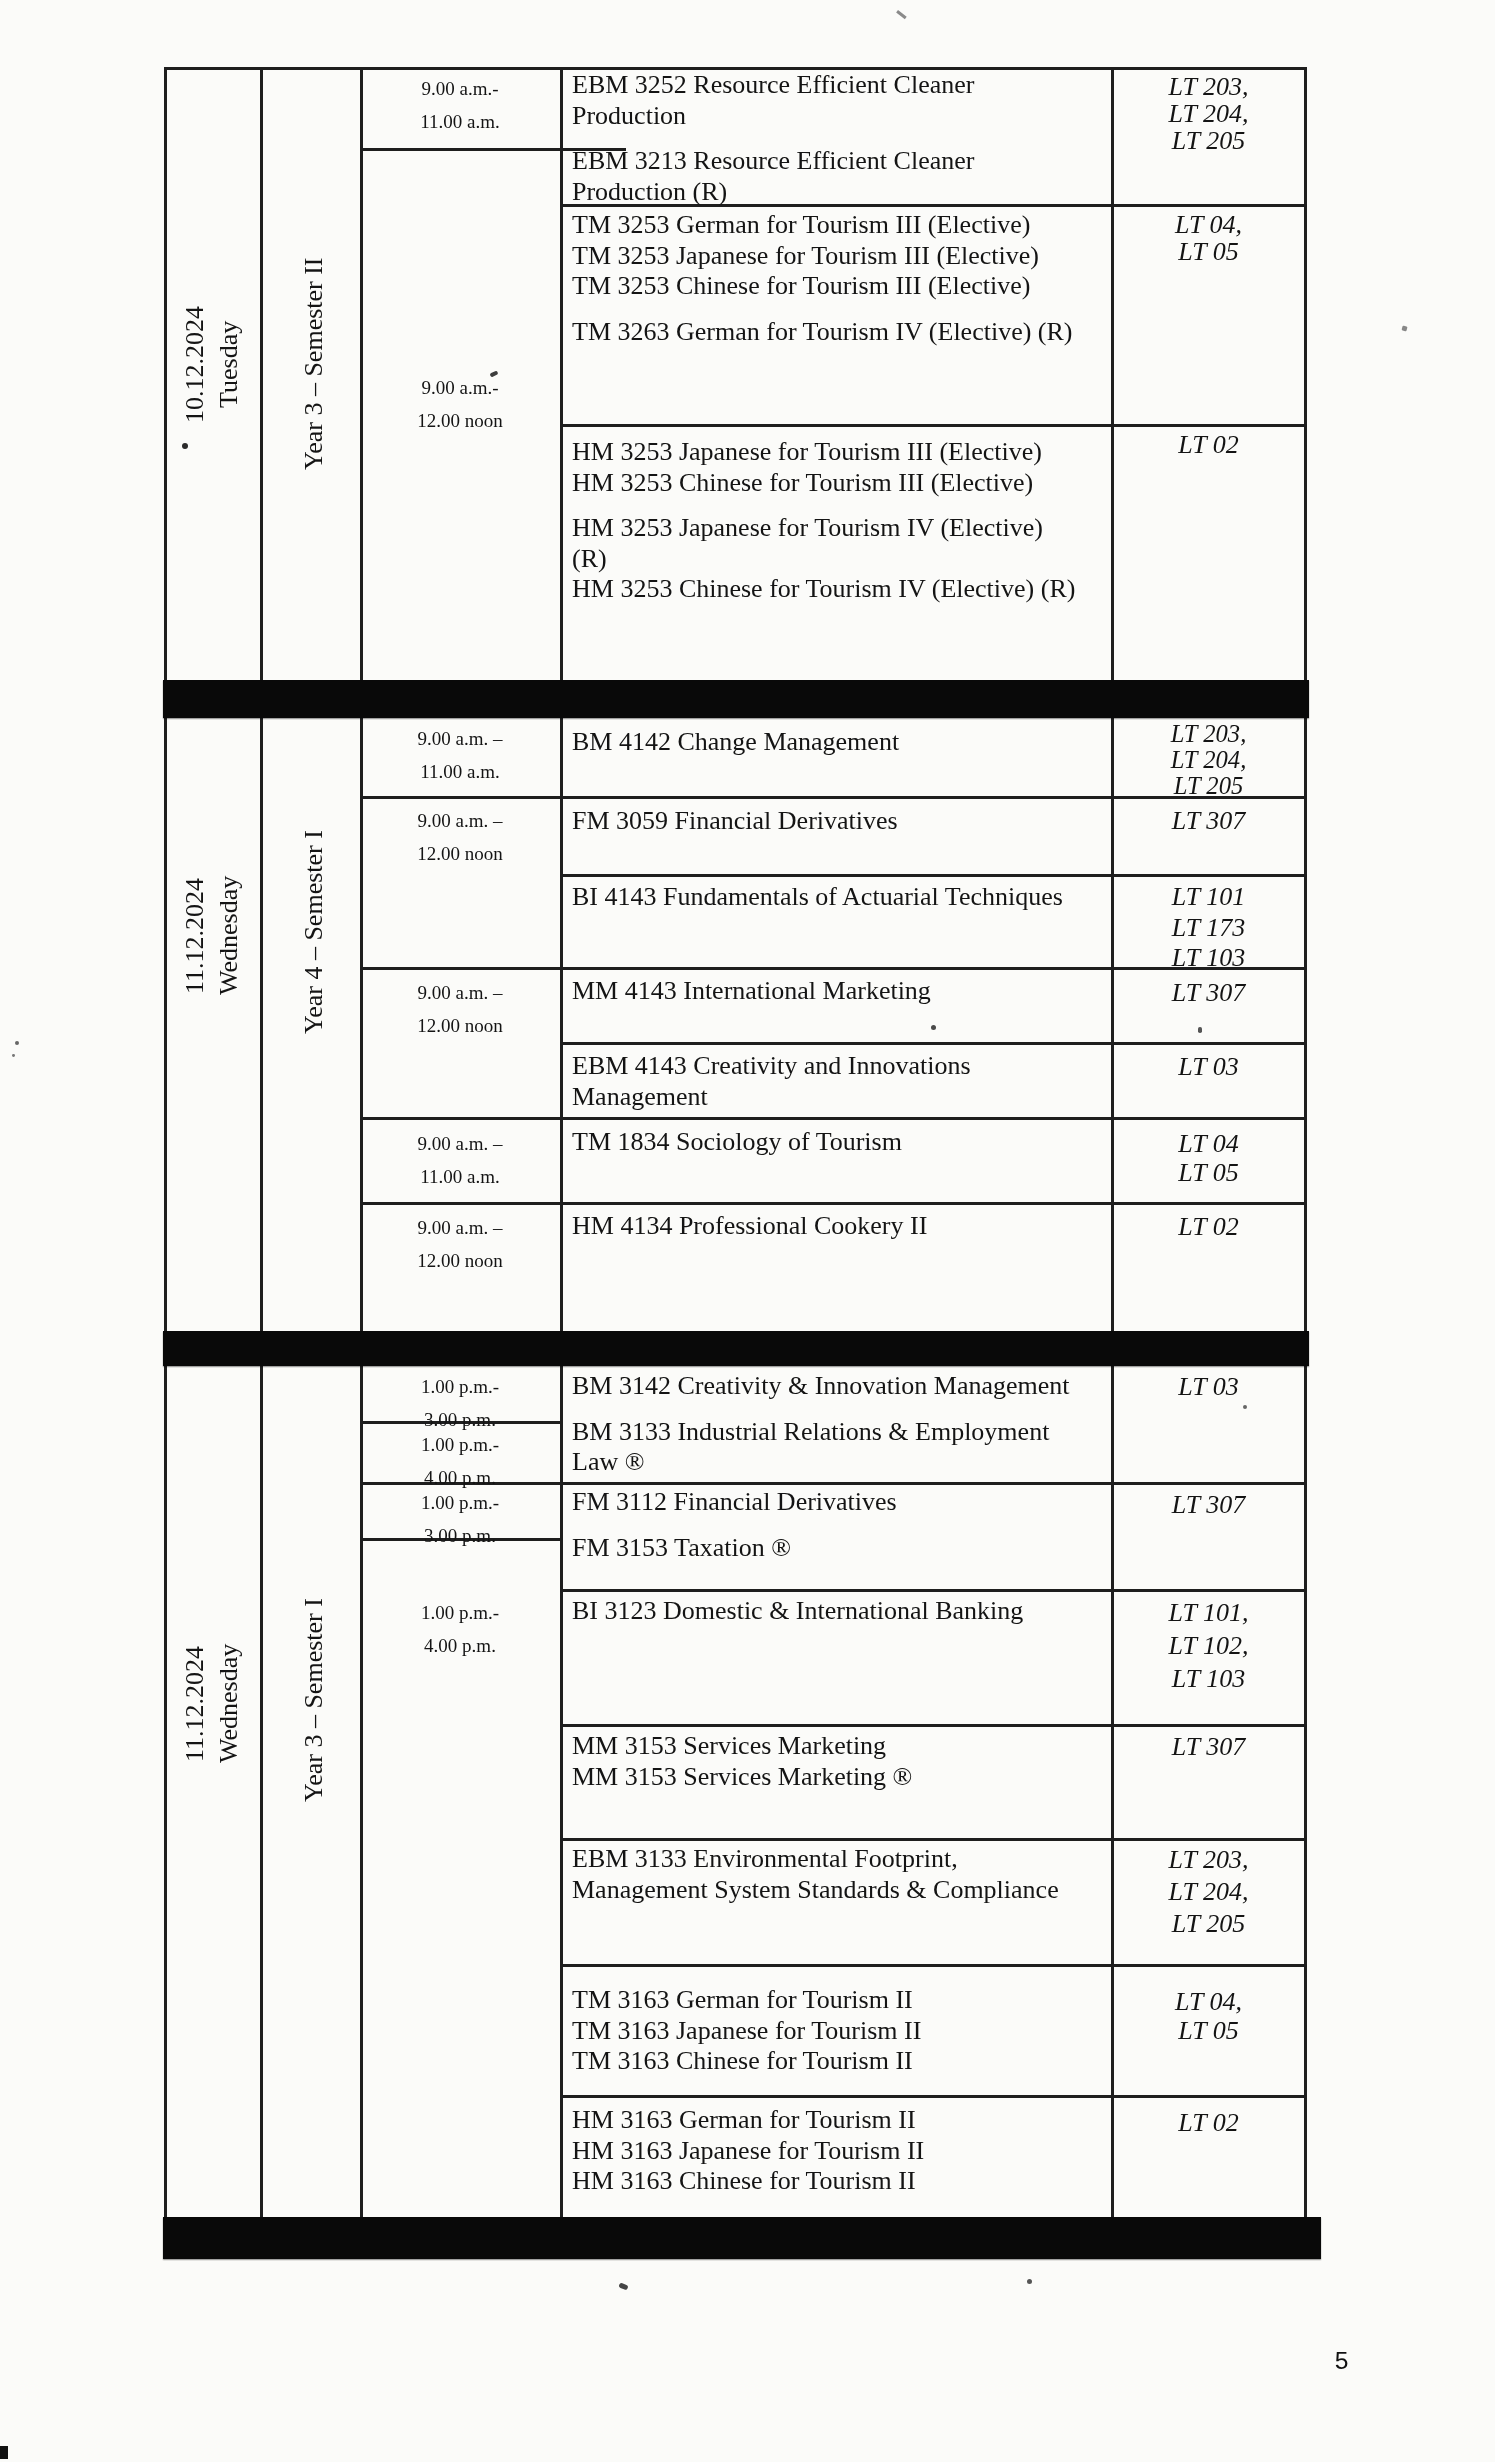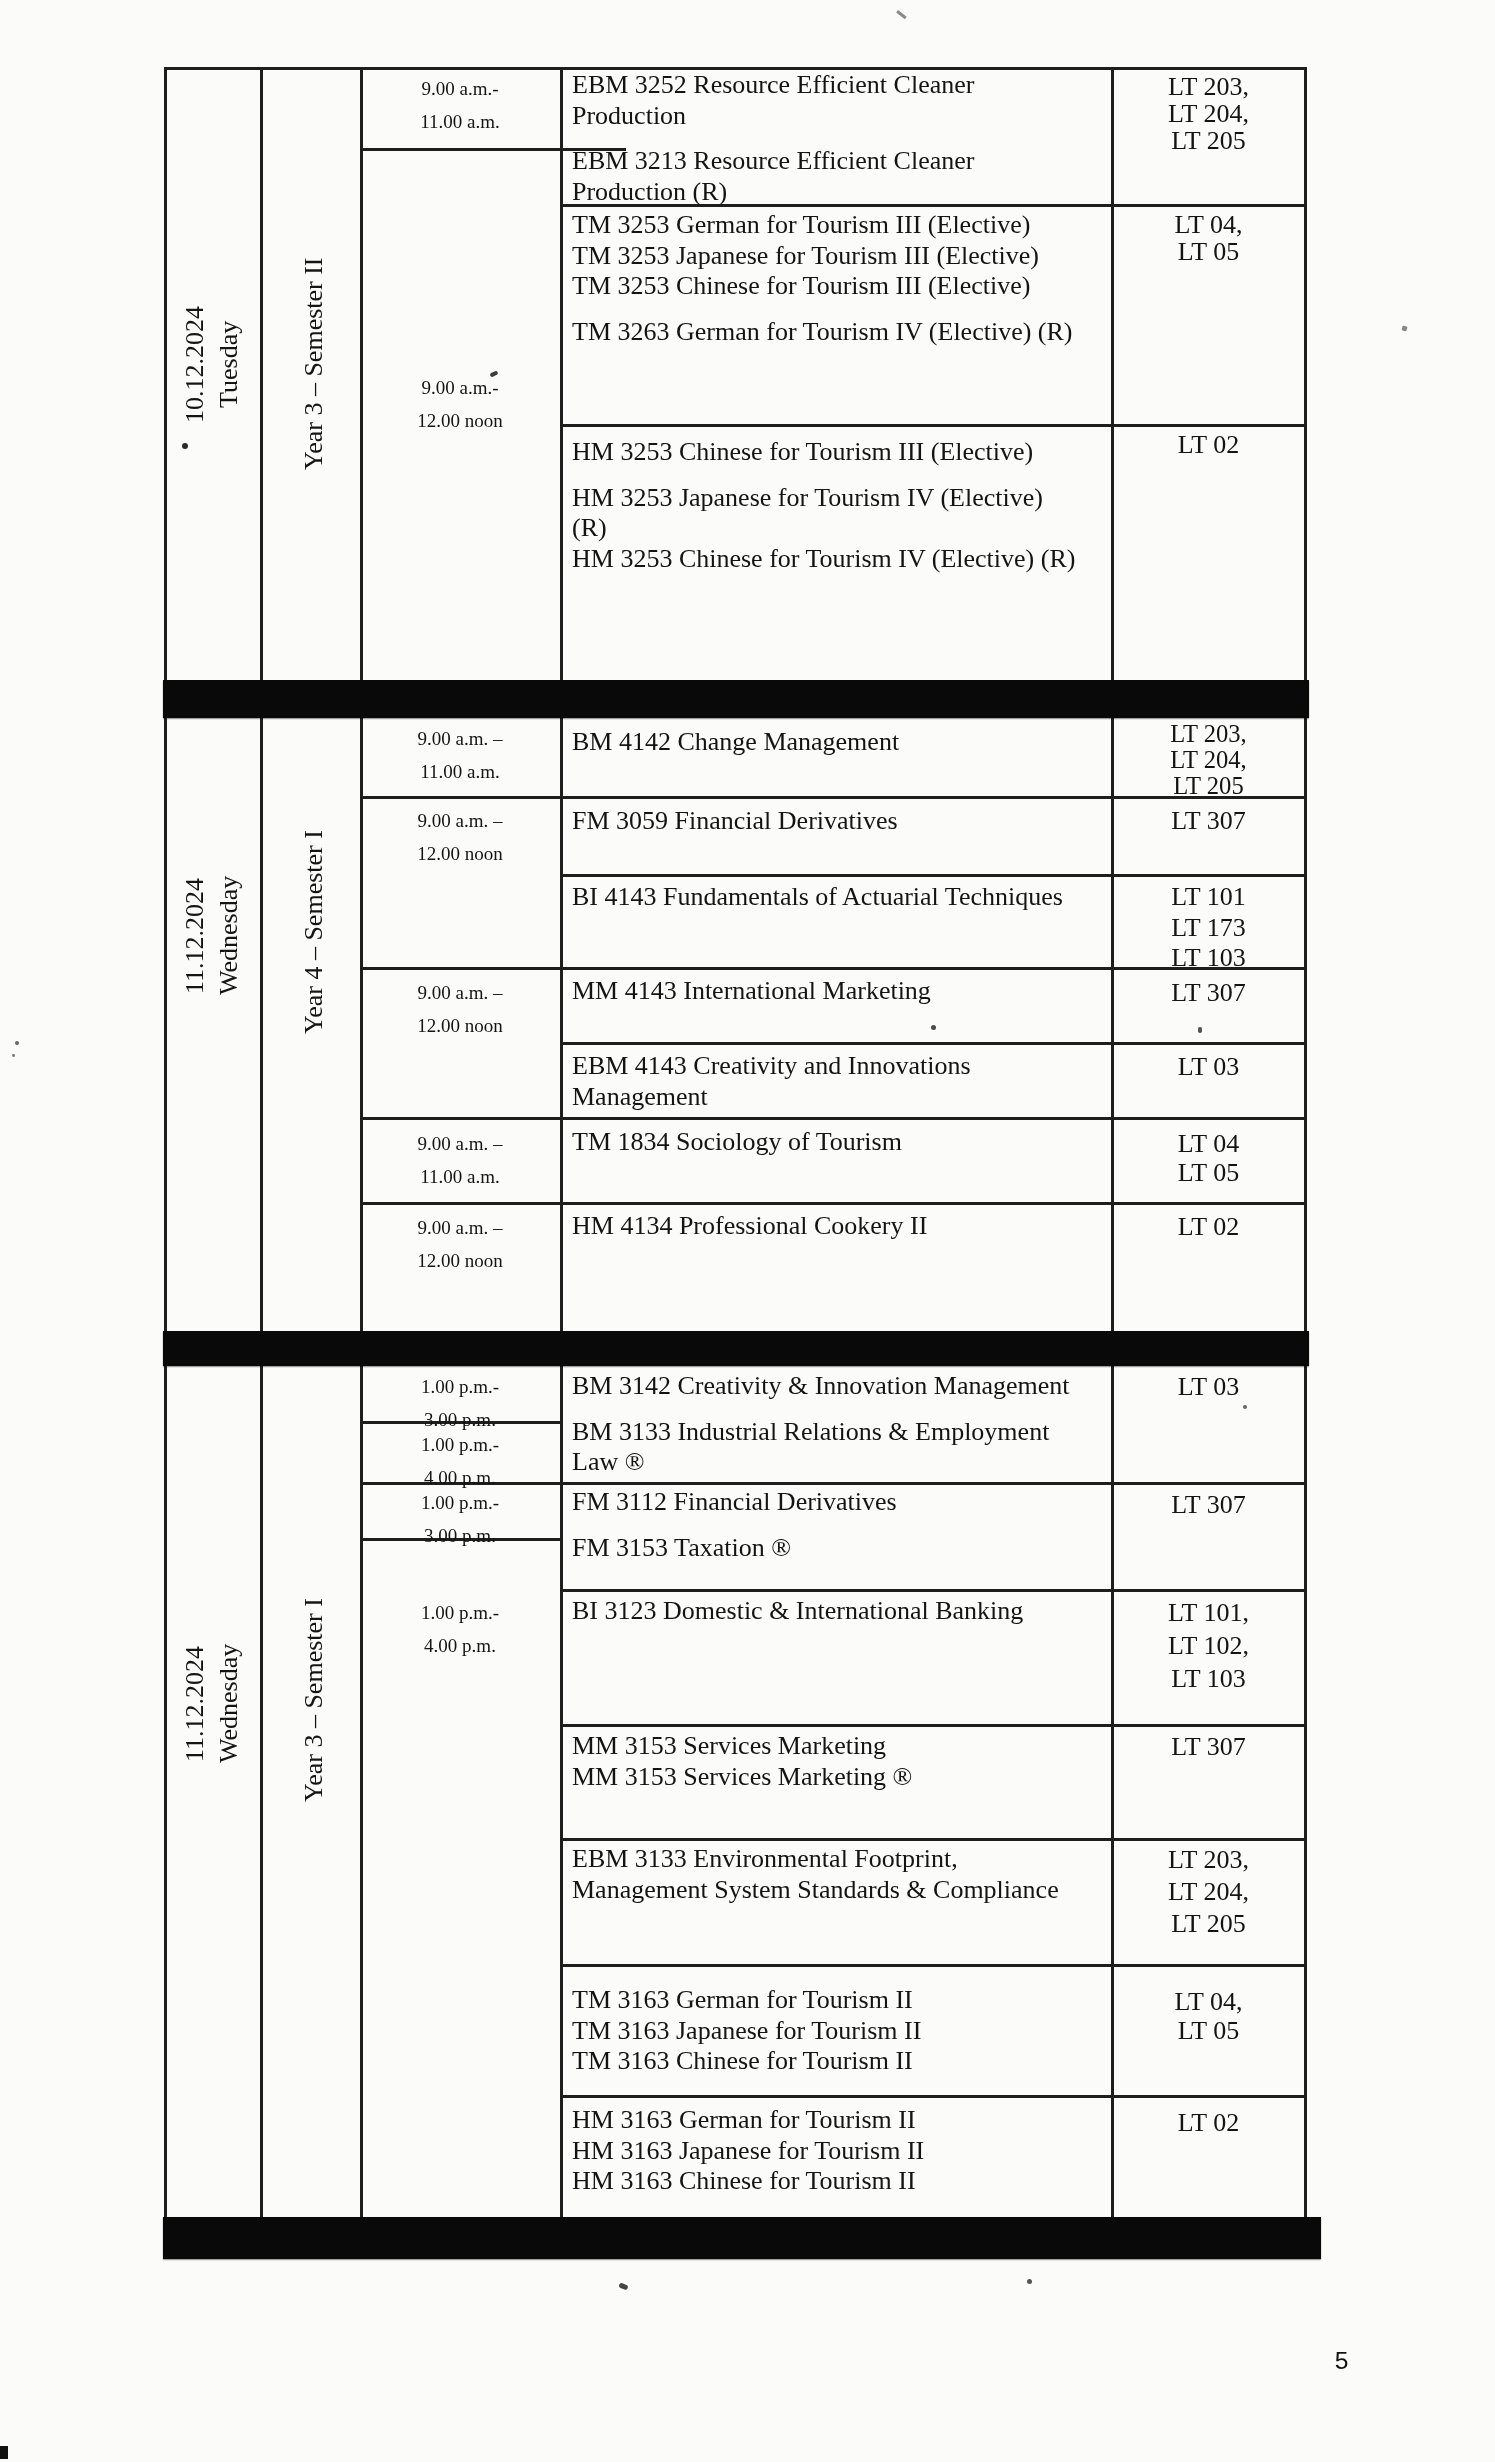--- a/index.html
+++ b/index.html
@@ -12,21 +12,21 @@
   .hl,.vl{position:absolute;background:#1e1e1e;}
   .hl{height:2.9px;}
   .vl{width:2.9px;}
   .bar{position:absolute;background:#090909;box-shadow:0 1.2px 1.2px rgba(0,0,0,.45);}
   .tcell{position:absolute;text-align:center;font-size:19px;}
   .tcell div{line-height:33px;white-space:nowrap;}
   .ccell{position:absolute;font-size:26px;}
   .cline{height:30.5px;line-height:30.5px;white-space:nowrap;}
   .cline.gap{height:15.2px;}
   .lcell{position:absolute;text-align:center;font-size:26px;}
-  .lcell div{line-height:29px;white-space:nowrap;}
+  .lcell div{line-height:29px;white-space:nowrap;font-style:italic;}
   .lcell.lh45 div{line-height:26px;}
   .lcell.lh46 div{line-height:27px;}
   .lcell.lh52 div{line-height:30.5px;}
   .lcell.lh54 div{line-height:32px;}
   .lcell.lh56 div{line-height:33px;}
   .vtext{
     position:absolute;writing-mode:vertical-rl;text-orientation:mixed;
     transform:rotate(180deg);text-align:center;font-size:26px;
   }
   .vtext div{line-height:34px;white-space:nowrap;}
@@ -99,20 +99,21 @@
     <div class="cline">Production (R)</div>
   </div>
   <div class="ccell" style="left:572px;top:210px">
     <div class="cline">TM 3253 German for Tourism III (Elective)</div>
     <div class="cline">TM 3253 Japanese for Tourism III (Elective)</div>
     <div class="cline">TM 3253 Chinese for Tourism III (Elective)</div>
     <div class="cline gap"></div>
     <div class="cline">TM 3263 German for Tourism IV (Elective) (R)</div>
   </div>
   <div class="ccell" style="left:572px;top:437px">
+    <div class="cline">HM 3253 Japanese for Tourism III (Elective)</div>
     <div class="cline">HM 3253 Chinese for Tourism III (Elective)</div>
     <div class="cline gap"></div>
     <div class="cline">HM 3253 Japanese for Tourism IV (Elective)</div>
     <div class="cline">(R)</div>
     <div class="cline">HM 3253 Chinese for Tourism IV (Elective) (R)</div>
   </div>
 
   <div class="lcell lh46" style="left:1113px;top:73px;width:191px">
     <div>LT 203,</div>
     <div>LT 204,</div>

